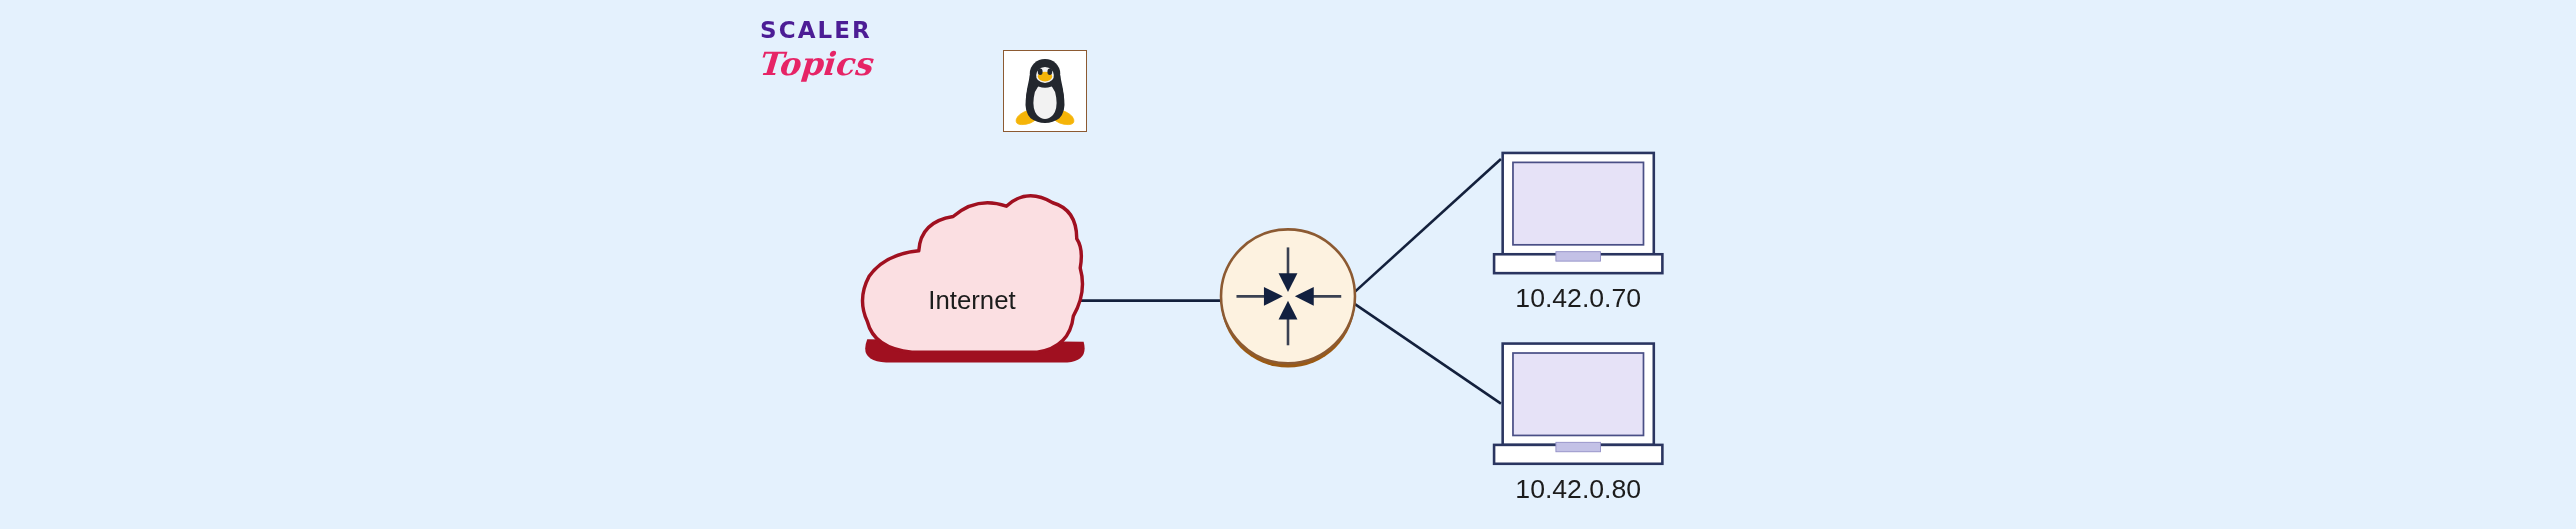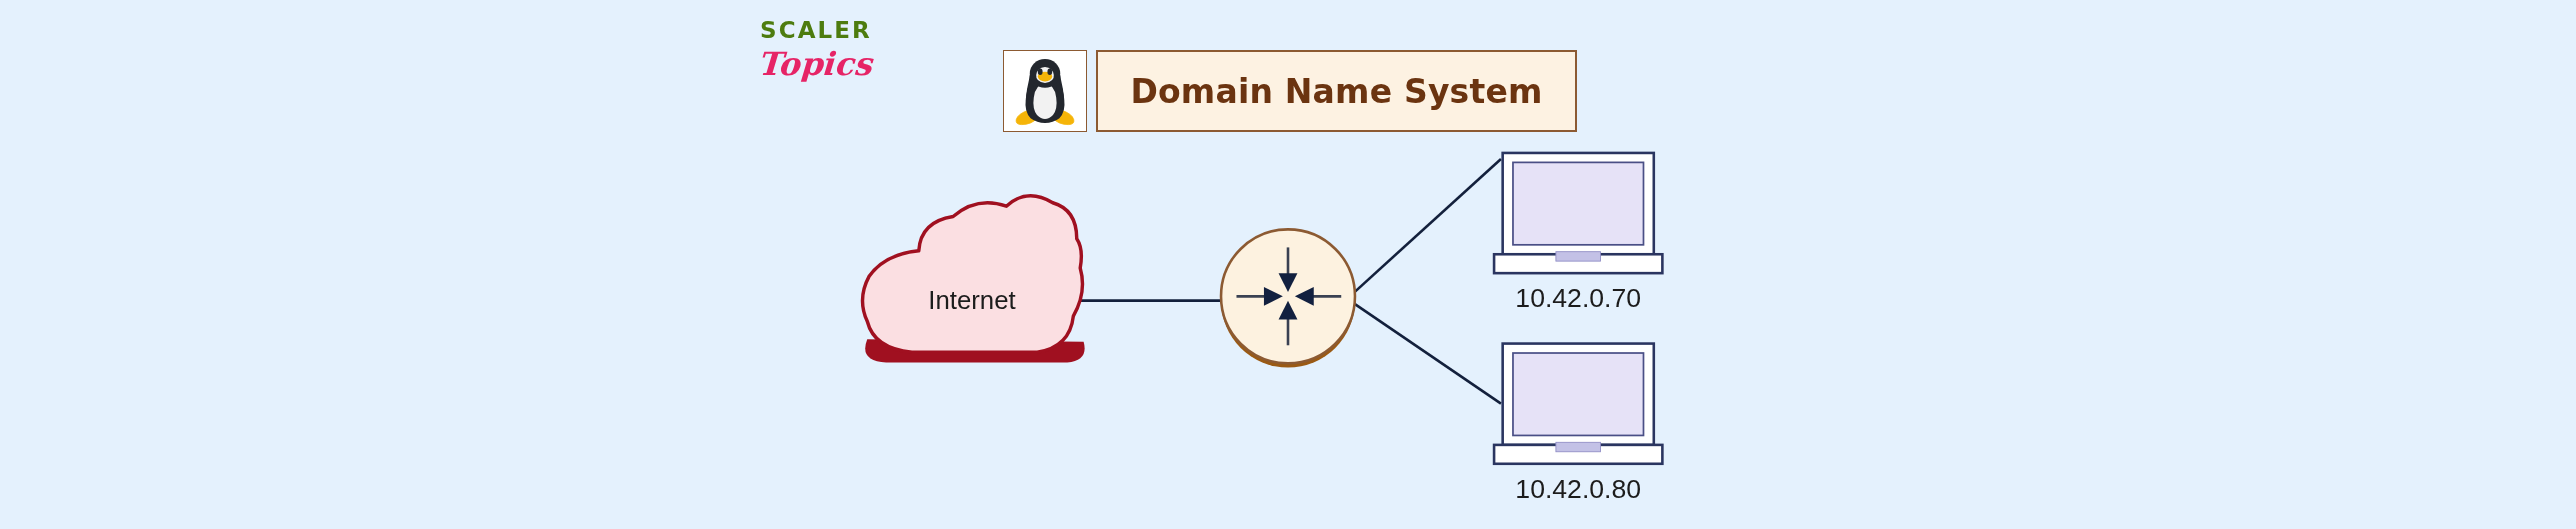--- a/index.html
+++ b/index.html
@@ -24,21 +24,21 @@
     left: 760px;
     top: 19px;
     width: 189px;
     height: 90px;
   }
   #logo-scaler {
     font-family: "DejaVu Sans", sans-serif;
     font-weight: 700;
     font-size: 23px;
     letter-spacing: 2.1px;
-    color: #4d7c0f;
+    color: #4c1d95;
     line-height: 1;
   }
   #logo-topics {
     font-family: "DejaVu Serif", serif;
     font-style: italic;
     font-weight: 700;
     font-size: 32px;
     color: #e62466;
     line-height: 1;
     margin-top: 6px;
@@ -124,23 +124,20 @@
       <ellipse cx="50" cy="32" rx="9" ry="6" fill="#f5b408"></ellipse>
 
       <ellipse cx="44" cy="26" rx="3" ry="4" fill="#23272e"></ellipse>
       <ellipse cx="56" cy="26" rx="3" ry="4" fill="#23272e"></ellipse>
 
       <path d="M31 40 Q24 56 27 70 Q30 74 33 70 Q33 54 36 44 Z" fill="#23272e"></path>
       <path d="M69 40 Q76 56 73 70 Q70 74 67 70 Q67 54 64 44 Z" fill="#23272e"></path>
     </svg>
   </div>
 
-  <div id="title-banner">
-    <span id="title-text">Domain Name System</span>
-  </div>
 
   <svg id="diagram" viewBox="0 0 3000 617" xmlns="http://www.w3.org/2000/svg">
 
     <g>
       <line x1="1258" y1="350" x2="1432" y2="350" stroke="#13203c" stroke-width="3"></line>
     </g>
     <g>
       <line x1="1572" y1="345" x2="1748" y2="185" stroke="#13203c" stroke-width="3"></line>
     </g>
     <g>

